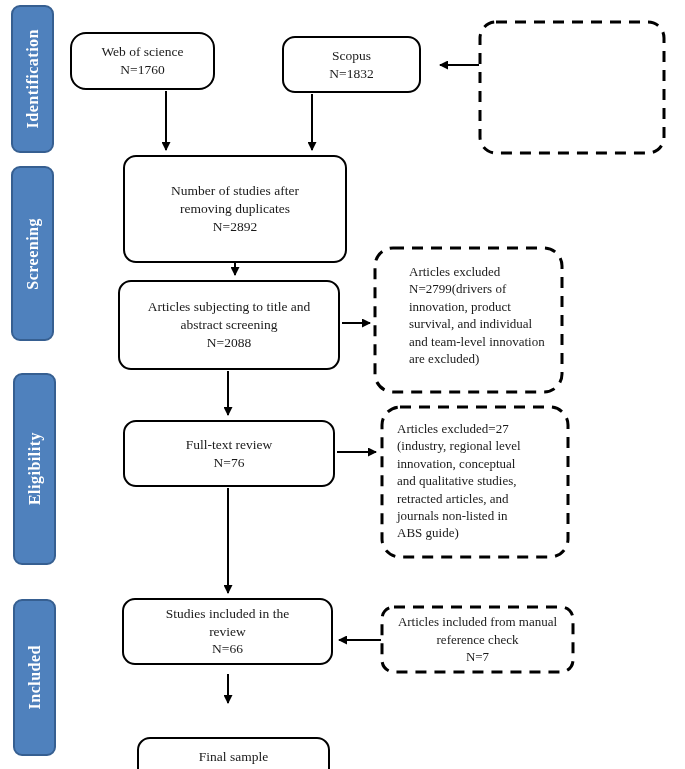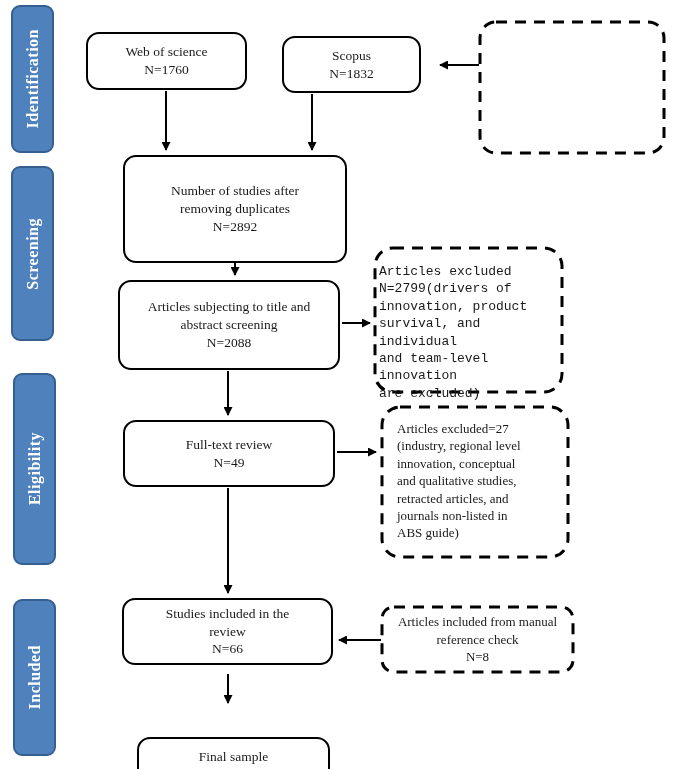--- a/index.html
+++ b/index.html
@@ -108,57 +108,57 @@
   <div class="stage" style="left:11px; top:166px; width:43px; height:175px;">
     <span>Screening</span>
   </div>
   <div class="stage" style="left:13px; top:373px; width:43px; height:192px;">
     <span>Eligibility</span>
   </div>
   <div class="stage" style="left:13px; top:599px; width:43px; height:157px;">
     <span>Included</span>
   </div>
 
-  <div class="sbox" style="left:86px; top:32px; width:161px; height:58px;">Web of science
+  <div class="sbox" style="left:70px; top:32px; width:145px; height:58px;border-radius:16px;">Web of science
 N=1760</div>
 
   <div class="sbox" style="left:282px; top:36px; width:139px; height:57px;">Scopus
 N=1832</div>
 
   <div class="sbox" style="left:123px; top:155px; width:224px; height:108px;">Number of studies after
 removing duplicates
 N=2892</div>
 
   <div class="sbox" style="left:118px; top:280px; width:222px; height:90px;">Articles subjecting to title and
 abstract screening
 N=2088</div>
 
   <div class="sbox" style="left:123px; top:420px; width:212px; height:67px;">Full-text review
-N=49</div>
+N=76</div>
 
   <div class="sbox" style="left:122px; top:598px; width:211px; height:67px;">Studies included in the
 review
 N=66</div>
 
   <div class="sbox" style="left:137px; top:737px; width:193px; height:57px;">Final sample
 N=73</div>
 
 
-  <div class="dtext" style="left:362px; top:248px; width:187px; height:144px; padding:15px 8px 0 17px;font-family:Liberation Mono, monospace;">Articles excluded
+  <div class="dtext" style="left:392px; top:248px; width:187px; height:144px; padding:15px 8px 0 17px;">Articles excluded
 N=2799(drivers of
 innovation, product
 survival, and individual
 and team-level innovation
 are excluded)</div>
 
   <div class="dtext" style="left:382px; top:407px; width:186px; height:150px; padding:13px 8px 0 15px;">Articles excluded=27
 (industry, regional level
 innovation, conceptual
 and qualitative studies,
 retracted articles, and
 journals non-listed in
 ABS guide)</div>
 
   <div class="dtext center" style="left:382px; top:607px; width:191px; height:65px; padding:2px 6px;">Articles included from manual
 reference check
-N=8</div>
+N=7</div>
 
 </div>
 
 </body></html>

